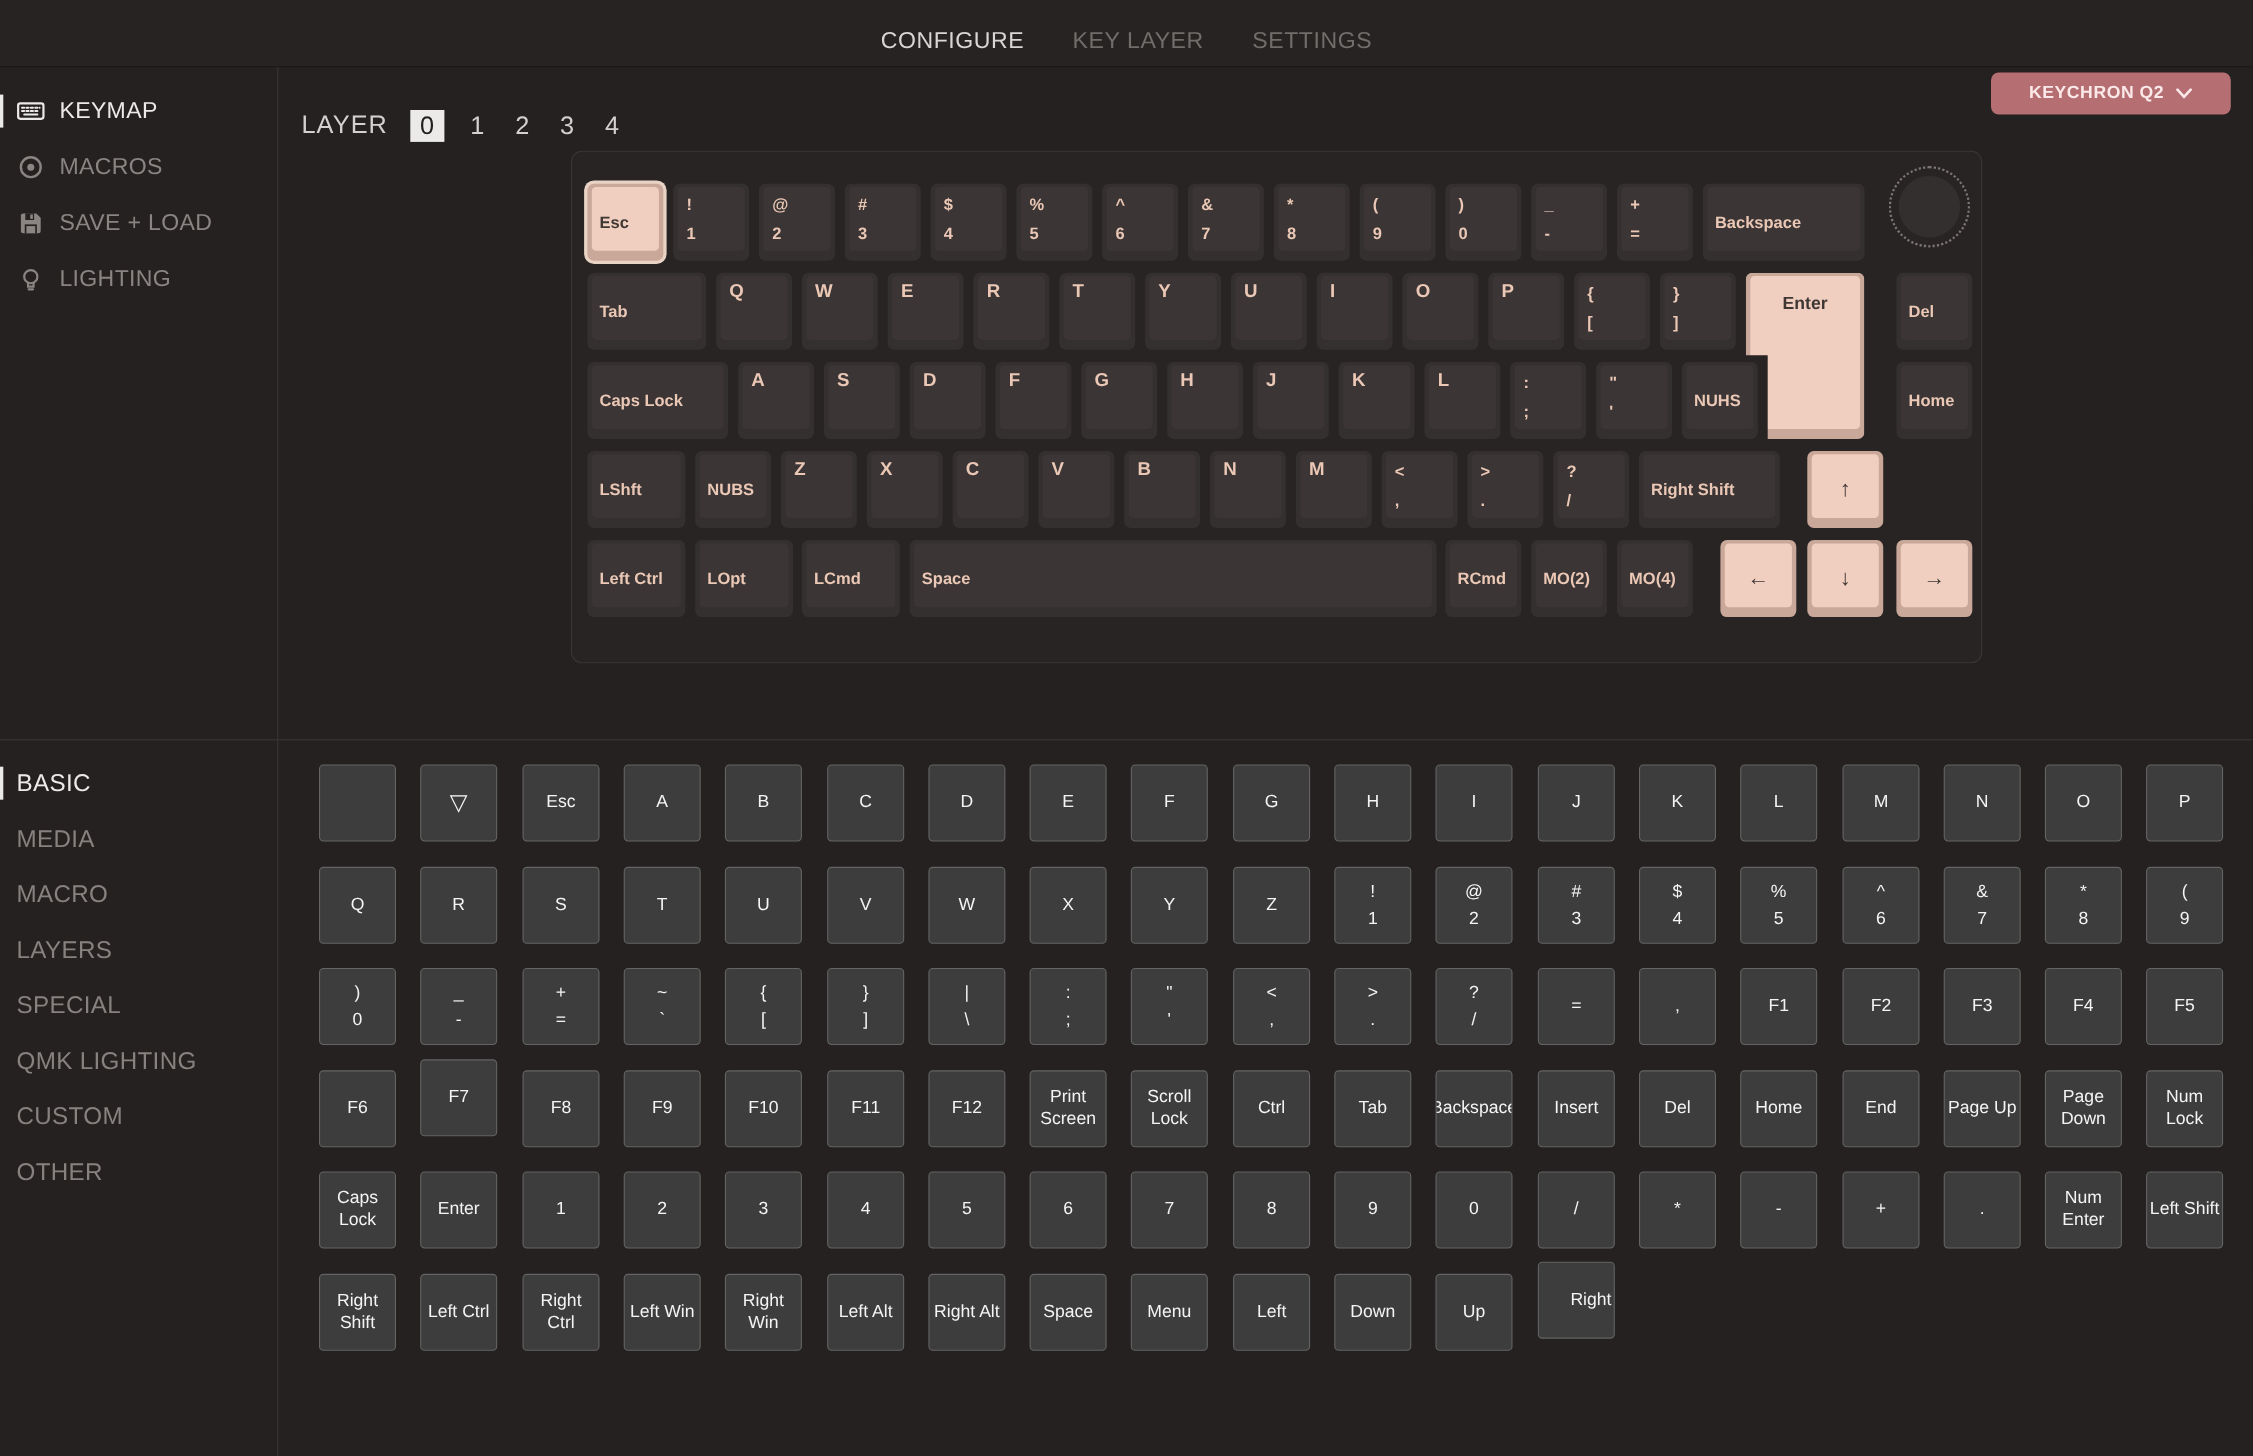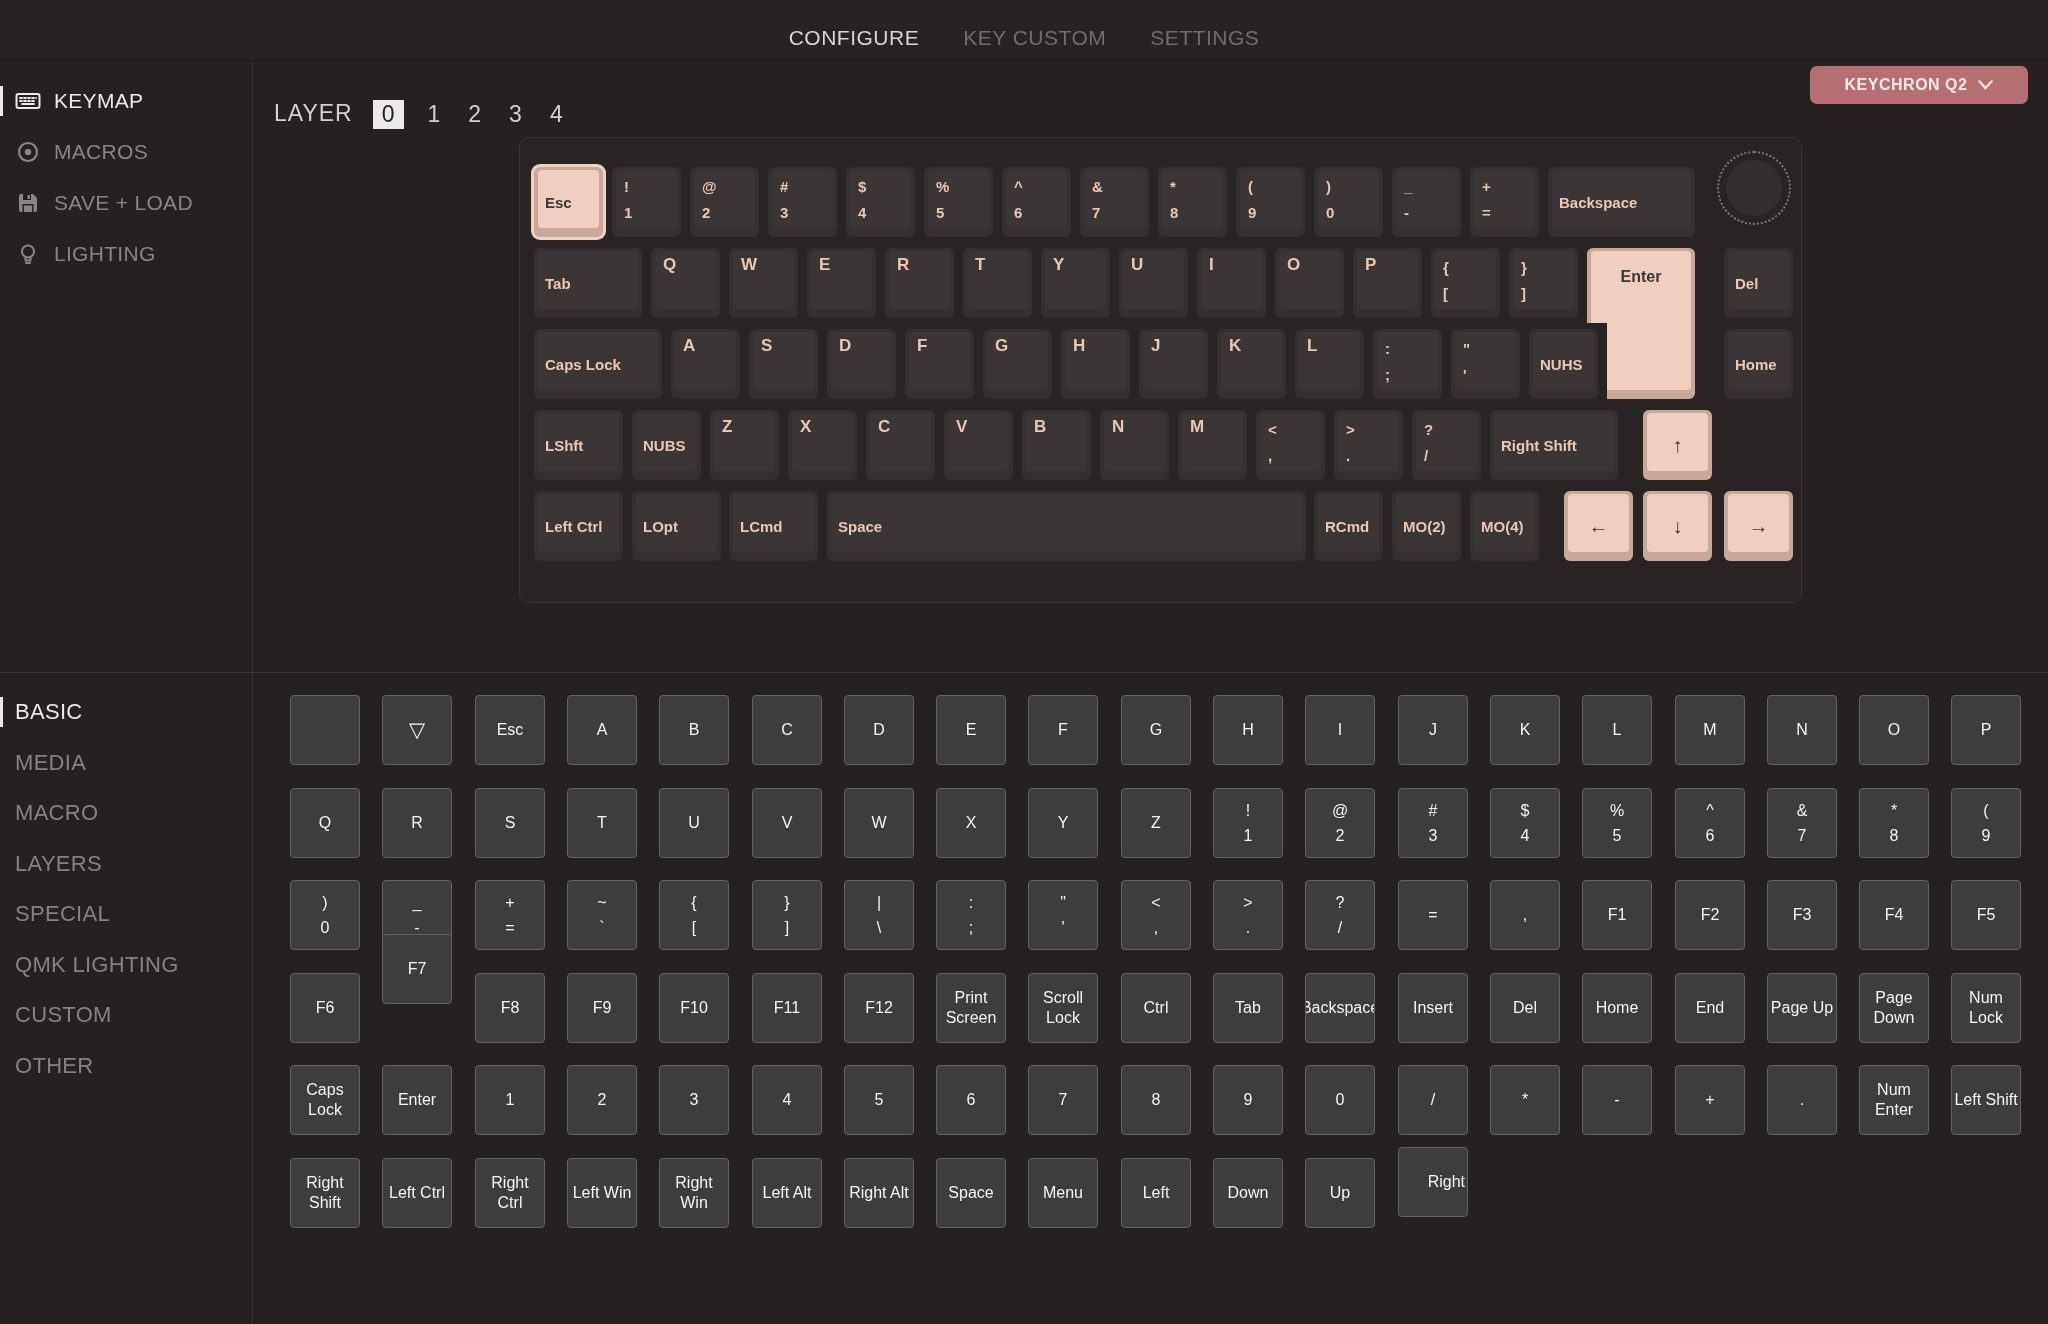--- a/index.html
+++ b/index.html
@@ -57,21 +57,21 @@
         text-align:center;font-size:16px;line-height:20px;padding:0 2px;box-sizing:border-box;cursor:pointer;overflow:hidden;}
   .pkey .ln{line-height:25px;}
 </style>
 </head>
 <body>
 
 <div class="stage">
   <div class="topbar">
       <div id="topnav" style="display:flex;gap:44px;">
         <div class="tab active">CONFIGURE</div>
-        <div class="tab">KEY CUSTOM</div>
+        <div class="tab">KEY LAYER</div>
         <div class="tab">SETTINGS</div>
       </div>
     </div>
   <div class="vline"></div>
   <div class="hline"></div>
 
   <div id="sidebarTop">
       <div class="side-item active" style="top: 80px;">
         <span class="ic">
           <svg width="26" height="26" viewBox="0 0 26 26">
@@ -660,21 +660,21 @@
       </div>
       <div class="pkey" style="left: 1859px; top: 880px;">
         <div>F4</div>
       </div>
       <div class="pkey" style="left: 1951px; top: 880px;">
         <div>F5</div>
       </div>
       <div class="pkey" style="left: 290px; top: 973px;">
         <div>F6</div>
       </div>
-      <div class="pkey" style="left: 382px; top: 934px;">
+      <div class="pkey" style="left: 382px; top: 963px;">
         <div>F7</div>
       </div>
       <div class="pkey" style="left: 475px; top: 973px;">
         <div>F8</div>
       </div>
       <div class="pkey" style="left: 567px; top: 973px;">
         <div>F9</div>
       </div>
       <div class="pkey" style="left: 659px; top: 973px;">
         <div>F10</div>

